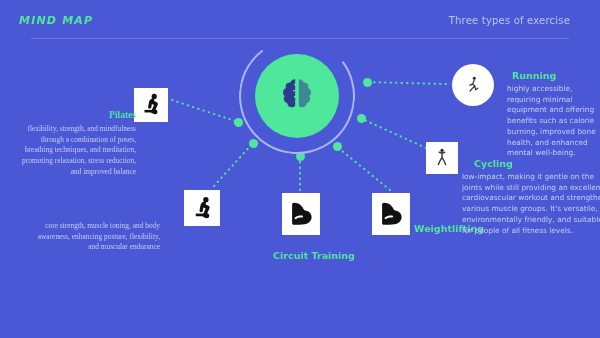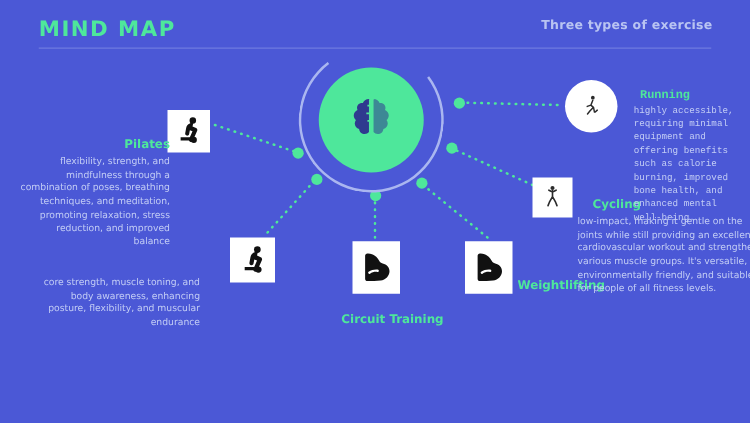--- a/index.html
+++ b/index.html
@@ -8,27 +8,28 @@
     background:#4b58d6;
     font-family:"DejaVu Sans", sans-serif;
     overflow:hidden;
     position:relative;
   }
   .canvas { position:relative; width:600px; height:338px; overflow:hidden; }
 
   
   .header { position:absolute; left:0; top:0; width:600px; height:46px; }
   .hdr-title {
-    position:absolute; left:31px; top:14px;
-    font-size:17px; font-weight:bold; letter-spacing:1.2px;
+    position:absolute; left:19px; top:14px;
+    font-size:11px; font-weight:bold; letter-spacing:1.2px;
     color:#4ee79b;
+    font-style:italic;
   }
   .hdr-sub {
     position:absolute; right:30px; top:15px;
-    font-size:10px; color:#b9c4f2; letter-spacing:.2px;font-weight:bold;
+    font-size:10px; color:#b9c4f2; letter-spacing:.2px;
   }
   .hdr-rule {
     position:absolute; left:31px; top:38px; width:538px; height:1px;
     background:#6f7ae0;
   }
 
   
   .center-circle {
     position:absolute; left:255px; top:54px;
     width:84px; height:84px; border-radius:50%;
@@ -63,21 +64,21 @@
 
   
   .blk { position:absolute; }
   .blk .ttl {
     font-size:9.5px; font-weight:bold; color:#4ee79b;
     margin-bottom:2px; line-height:1.25;
   }
   .blk .body {
     font-size:7.4px; color:#c3cdf5; line-height:1.45;
   }
-  .ta-r { text-align:right; }
+  .ta-r { text-align:right;font-family:Liberation Serif, serif; }
   .ta-l { text-align:left; }
   .ta-c { text-align:center; }
 </style>
 </head>
 <body>
 
 <div class="canvas">
 
   <div class="header">
     <div class="hdr-title">MIND MAP</div>
@@ -172,18 +173,18 @@
     <div class="ttl" style="margin-left:12px;">Cycling</div>
     <div class="body">low-impact, making it gentle on the joints while still providing an excellent cardiovascular workout and strengthens various muscle groups. It's versatile, environmentally friendly, and suitable for people of all fitness levels.</div>
   </div>
 
   <div class="tile rd" style="left:452px; top:64px; width:42px; height:42px;">
     <svg viewBox="0 0 32 32" width="20" height="20">
       <circle cx="18" cy="5" r="2.4" fill="#2b2b2b"></circle>
       <path fill="none" stroke="#2b2b2b" stroke-width="1.9" stroke-linecap="round" d="M18 8.2l-2.5 6.4 3.4 2.8 1.2 6M15.5 14.6l-4.6 1.6M18.9 17.4l-4.4 4.4-3.3 4M21.1 23.4l2.6-2.4"></path>
     </svg>
   </div>
-  <div class="blk ta-l" style="left:507px; top:70px; width:90px;font-family:Liberation Mono, monospace;">
+  <div class="blk ta-l" style="left:507px; top:70px; width:90px;">
     <div class="ttl" style="margin-left:5px;">Running</div>
     <div class="body">highly accessible, requiring minimal equipment and offering benefits such as calorie burning, improved bone health, and enhanced mental well-being.</div>
   </div>
 
 </div>
 
 </body></html>

